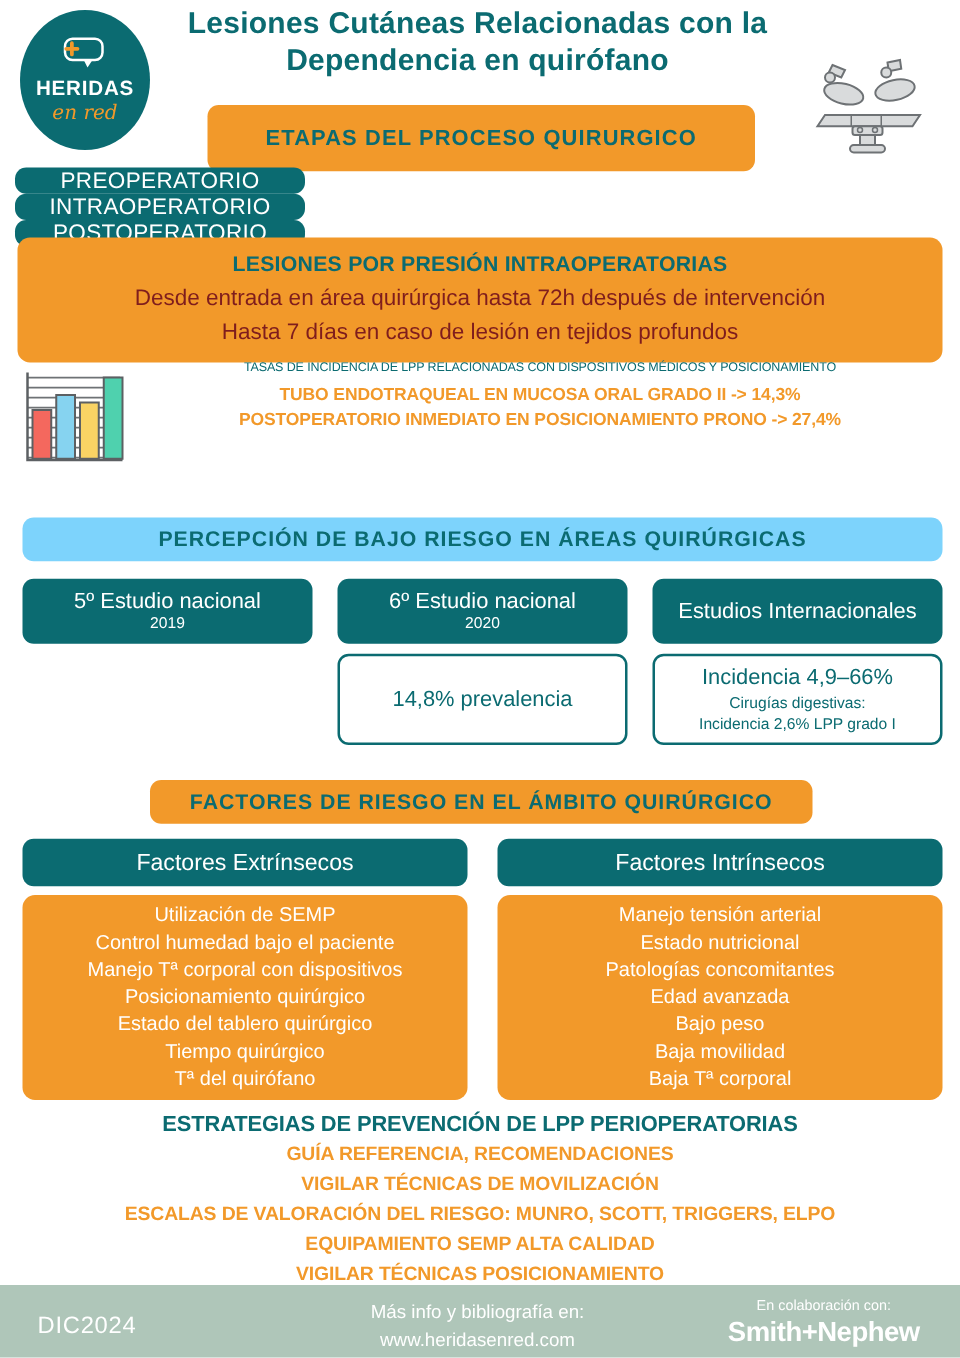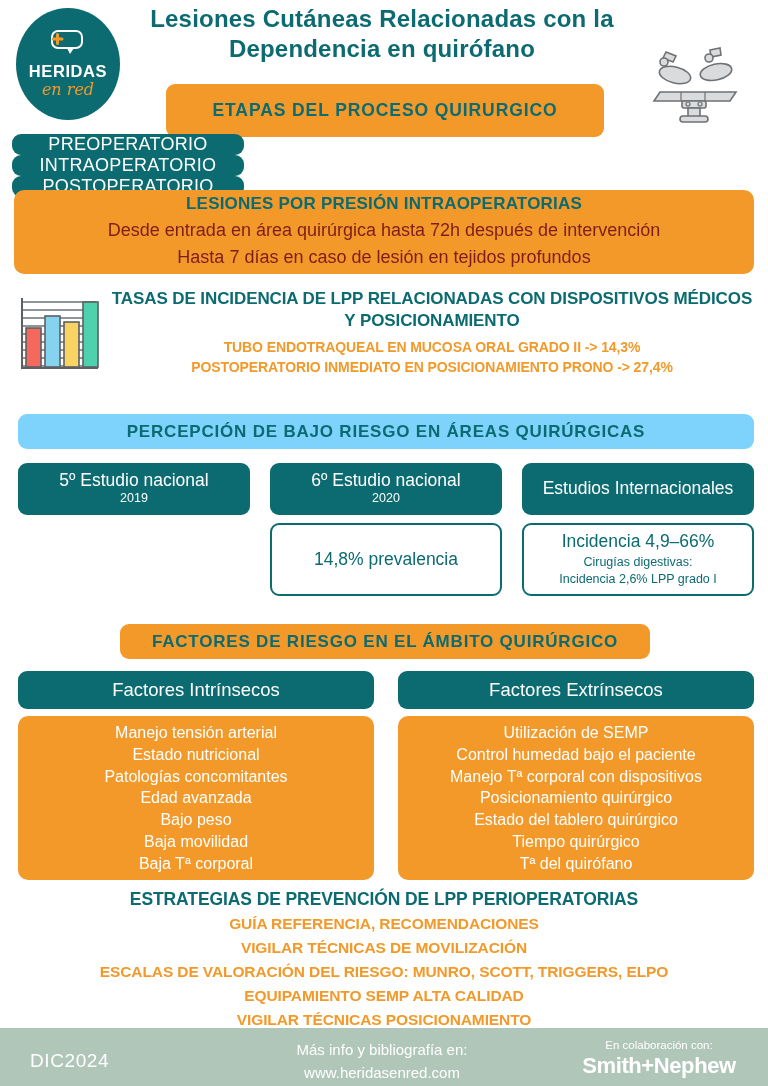--- a/index.html
+++ b/index.html
@@ -110,21 +110,21 @@
     align-items: center;
     justify-content: center;
     color: #ffffff;
     font-size: 18px;
     letter-spacing: 0.3px;
   }
 
   .pressure-box {
     position: absolute;
     left: 14px; top: 190px;
-    width: 740px; height: 84px;
+    width: 740px; height: 100px;
     background: #F2992A;
     border-radius: 10px;
     display: flex;
     flex-direction: column;
     align-items: center;
     justify-content: center;
   }
   .pressure-title {
     color: #0B6B71;
     font-size: 17px;
@@ -150,22 +150,22 @@
     width: 86px; height: 82px;
   }
   .incidence-text {
     position: absolute;
     left: 98px; top: 0;
     width: 648px;
     text-align: center;
   }
   .inc-title {
     color: #0B6B71;
-    font-size: 17px;
-    font-weight: bold;
+    font-size: 10px;
+    font-weight: normal;
     line-height: 1.32;
     letter-spacing: -0.1px;
   }
   .inc-sub {
     color: #F2992A;
     font-size: 14px;
     font-weight: bold;
     line-height: 1.45;
     margin-top: 4px;
     letter-spacing: -0.1px;
@@ -477,44 +477,44 @@
         <span class="study-body-note" style="margin-top:0">Incidencia 2,6% LPP grado I</span>
       </div>
     </div>
   </div>
 
   <div class="banner-factores">FACTORES DE RIESGO EN EL ÁMBITO QUIRÚRGICO</div>
 
   <div class="factors">
 
     <div class="factor-col">
+      <div class="factor-head">Factores Extrínsecos</div>
+      <div class="factor-body">
+        <span class="factor-item">Utilización de SEMP</span>
+        <span class="factor-item">Control humedad bajo el paciente</span>
+        <span class="factor-item">Manejo Tª corporal con dispositivos</span>
+        <span class="factor-item">Posicionamiento quirúrgico</span>
+        <span class="factor-item">Estado del tablero quirúrgico</span>
+        <span class="factor-item">Tiempo quirúrgico</span>
+        <span class="factor-item">Tª del quirófano</span>
+      </div>
+    </div>
+
+    <div class="factor-col">
       <div class="factor-head">Factores Intrínsecos</div>
       <div class="factor-body">
         <span class="factor-item">Manejo tensión arterial</span>
         <span class="factor-item">Estado nutricional</span>
         <span class="factor-item">Patologías concomitantes</span>
         <span class="factor-item">Edad avanzada</span>
         <span class="factor-item">Bajo peso</span>
         <span class="factor-item">Baja movilidad</span>
         <span class="factor-item">Baja Tª corporal</span>
       </div>
     </div>
-
-    <div class="factor-col">
-      <div class="factor-head">Factores Extrínsecos</div>
-      <div class="factor-body">
-        <span class="factor-item">Utilización de SEMP</span>
-        <span class="factor-item">Control humedad bajo el paciente</span>
-        <span class="factor-item">Manejo Tª corporal con dispositivos</span>
-        <span class="factor-item">Posicionamiento quirúrgico</span>
-        <span class="factor-item">Estado del tablero quirúrgico</span>
-        <span class="factor-item">Tiempo quirúrgico</span>
-        <span class="factor-item">Tª del quirófano</span>
-      </div>
-    </div>
   </div>
 
   <div class="prevention">
     <div class="prev-title">ESTRATEGIAS DE PREVENCIÓN DE LPP PERIOPERATORIAS</div>
     <div class="prev-item">GUÍA REFERENCIA, RECOMENDACIONES</div>
     <div class="prev-item">VIGILAR TÉCNICAS DE MOVILIZACIÓN</div>
     <div class="prev-item">ESCALAS DE VALORACIÓN DEL RIESGO: MUNRO, SCOTT, TRIGGERS, ELPO</div>
     <div class="prev-item">EQUIPAMIENTO SEMP ALTA CALIDAD</div>
     <div class="prev-item">VIGILAR TÉCNICAS POSICIONAMIENTO</div>
   </div>

